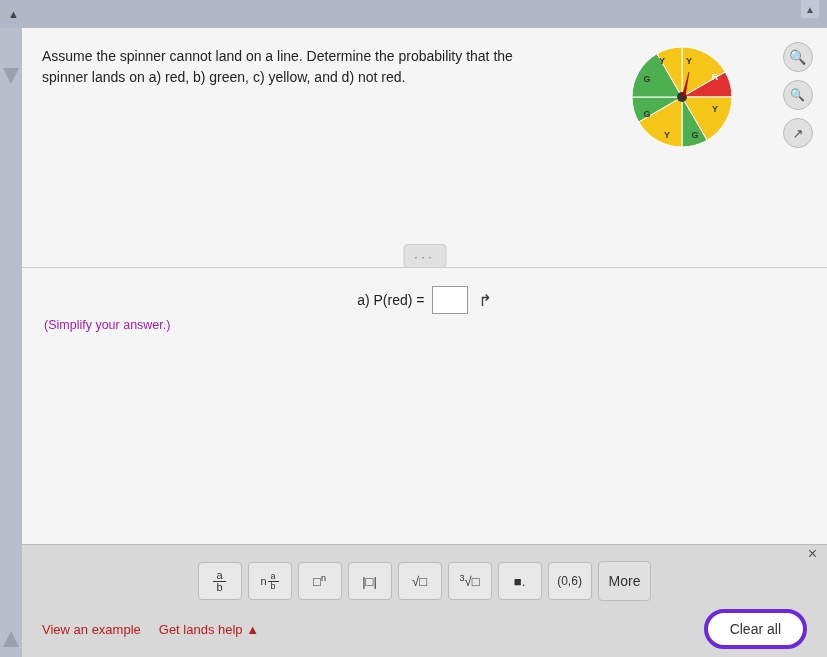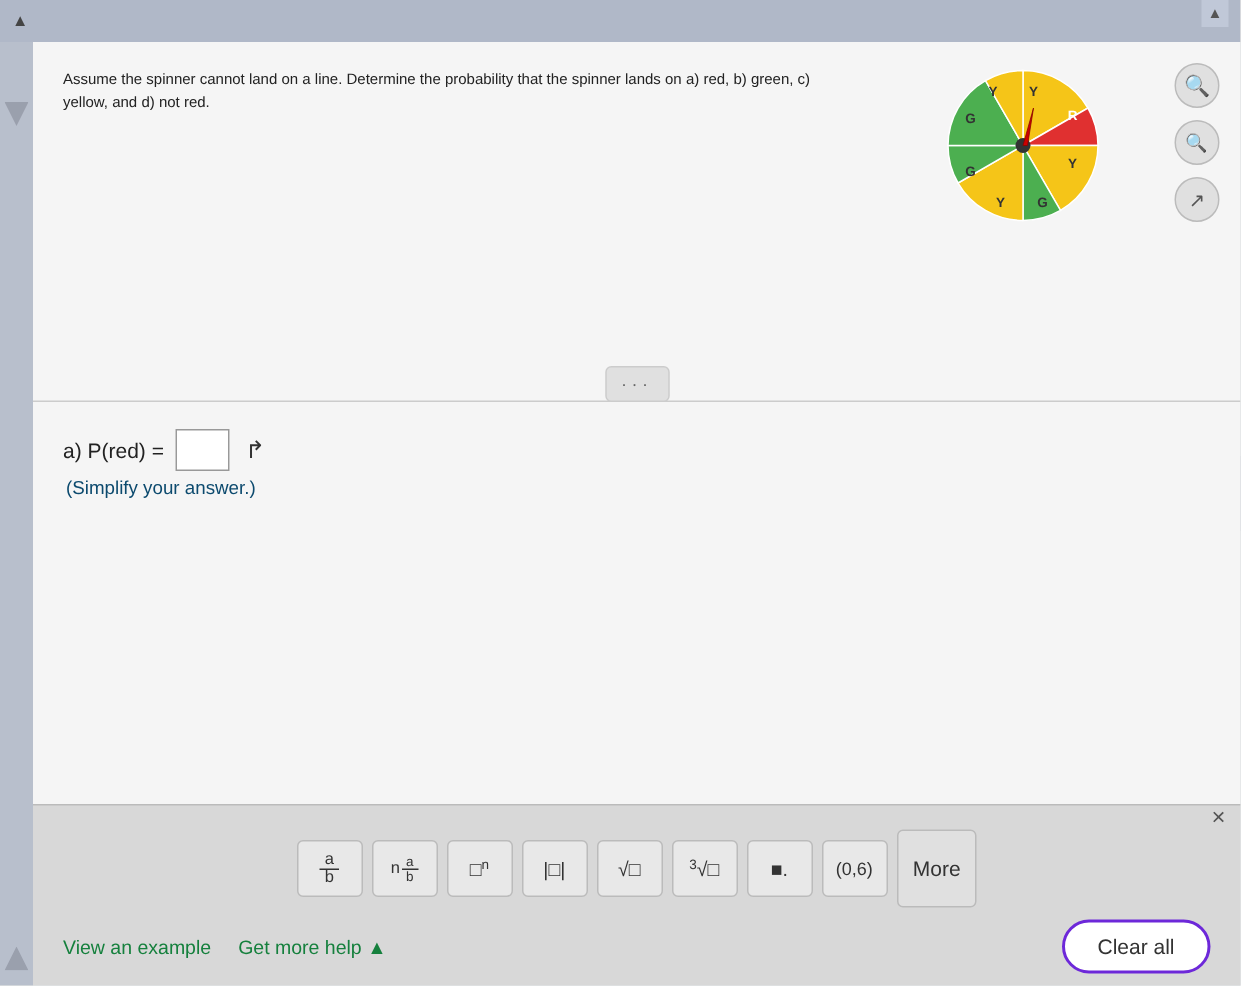--- a/index.html
+++ b/index.html
@@ -62,21 +62,21 @@
       background: #f0f0f0;
     }
     .question-area {
       background: #f5f5f5;
       padding: 18px 20px 14px 20px;
       border-bottom: 1px solid #ccc;
       position: relative;
       min-height: 240px;
     }
     .question-text {
-      font-size: 10px;
+      font-size: 14px;
       color: #222;
       line-height: 1.5;
       max-width: 520px;
     }
     .spinner-area {
       position: absolute;
       top: 14px;
       right: 80px;
       width: 120px;
       height: 120px;
@@ -111,37 +111,38 @@
       background: #f5f5f5;
       padding: 18px 20px;
       position: relative;
     }
     .answer-row {
       display: flex;
       align-items: center;
       gap: 8px;
       font-size: 14px;
       color: #222;
+      justify-content: center;
     }
     .answer-input-box {
       width: 36px;
       height: 28px;
       border: 1px solid #999;
       background: white;
       display: inline-block;
       position: relative;
     }
     .cursor-icon {
       font-size: 16px;
       color: #333;
       margin-left: 2px;
     }
     .simplify-text {
       font-size: 12.5px;
-      color: #0c4a6e;
+      color: #a21caf;
       margin-top: 4px;
       margin-left: 2px;
     }
     .bottom-toolbar {
       background: #d8d8d8;
       border-top: 1px solid #bbb;
       padding: 8px 10px;
       display: flex;
       flex-direction: column;
       gap: 8px;
@@ -163,51 +164,51 @@
       justify-content: center;
       cursor: pointer;
       font-size: 14px;
       color: #333;
       padding: 0 6px;
     }
     .more-btn {
       background: #e0e0e0;
       border: 1px solid #bbb;
       padding: 0 10px;
-      height: 52px;
+      height: 40px;
       border-radius: 4px;
       cursor: pointer;
       font-size: 14px;
       color: #333;
     }
     .bottom-actions-row {
       display: flex;
       align-items: center;
       justify-content: space-between;
       padding: 0 10px;
     }
     .footer-links {
       display: flex;
       gap: 18px;
       font-size: 13px;
       color: #444;
     }
     .footer-link {
       cursor: pointer;
       text-decoration: none;
-      color: #15803d;
+      color: #b91c1c;
     }
     .action-buttons {
       display: flex;
       gap: 12px;
       align-items: center;
     }
     .clear-all-btn {
       background: white;
-      border: 2px solid #6d28d9;
+      border: 4px solid #6d28d9;
       border-radius: 24px;
       padding: 8px 22px;
       font-size: 14px;
       color: #333;
       cursor: pointer;
       font-weight: 500;
     }
     .check-answer-btn {
       background: #e8546a;
       border: none;
@@ -412,21 +413,21 @@
           </div>
 
           <div class="math-btn more-btn">
             <span>More</span>
           </div>
         </div>
 
         <div class="bottom-actions-row">
           <div class="footer-links">
             <a class="footer-link">View an example</a>
-            <a class="footer-link">Get more help ▲</a>
+            <a class="footer-link">Get lands help ▲</a>
           </div>
           <div class="action-buttons">
             <button class="clear-all-btn">Clear all</button>
           </div>
         </div>
       </div>
 
     </div>
   </div>
 </div>

